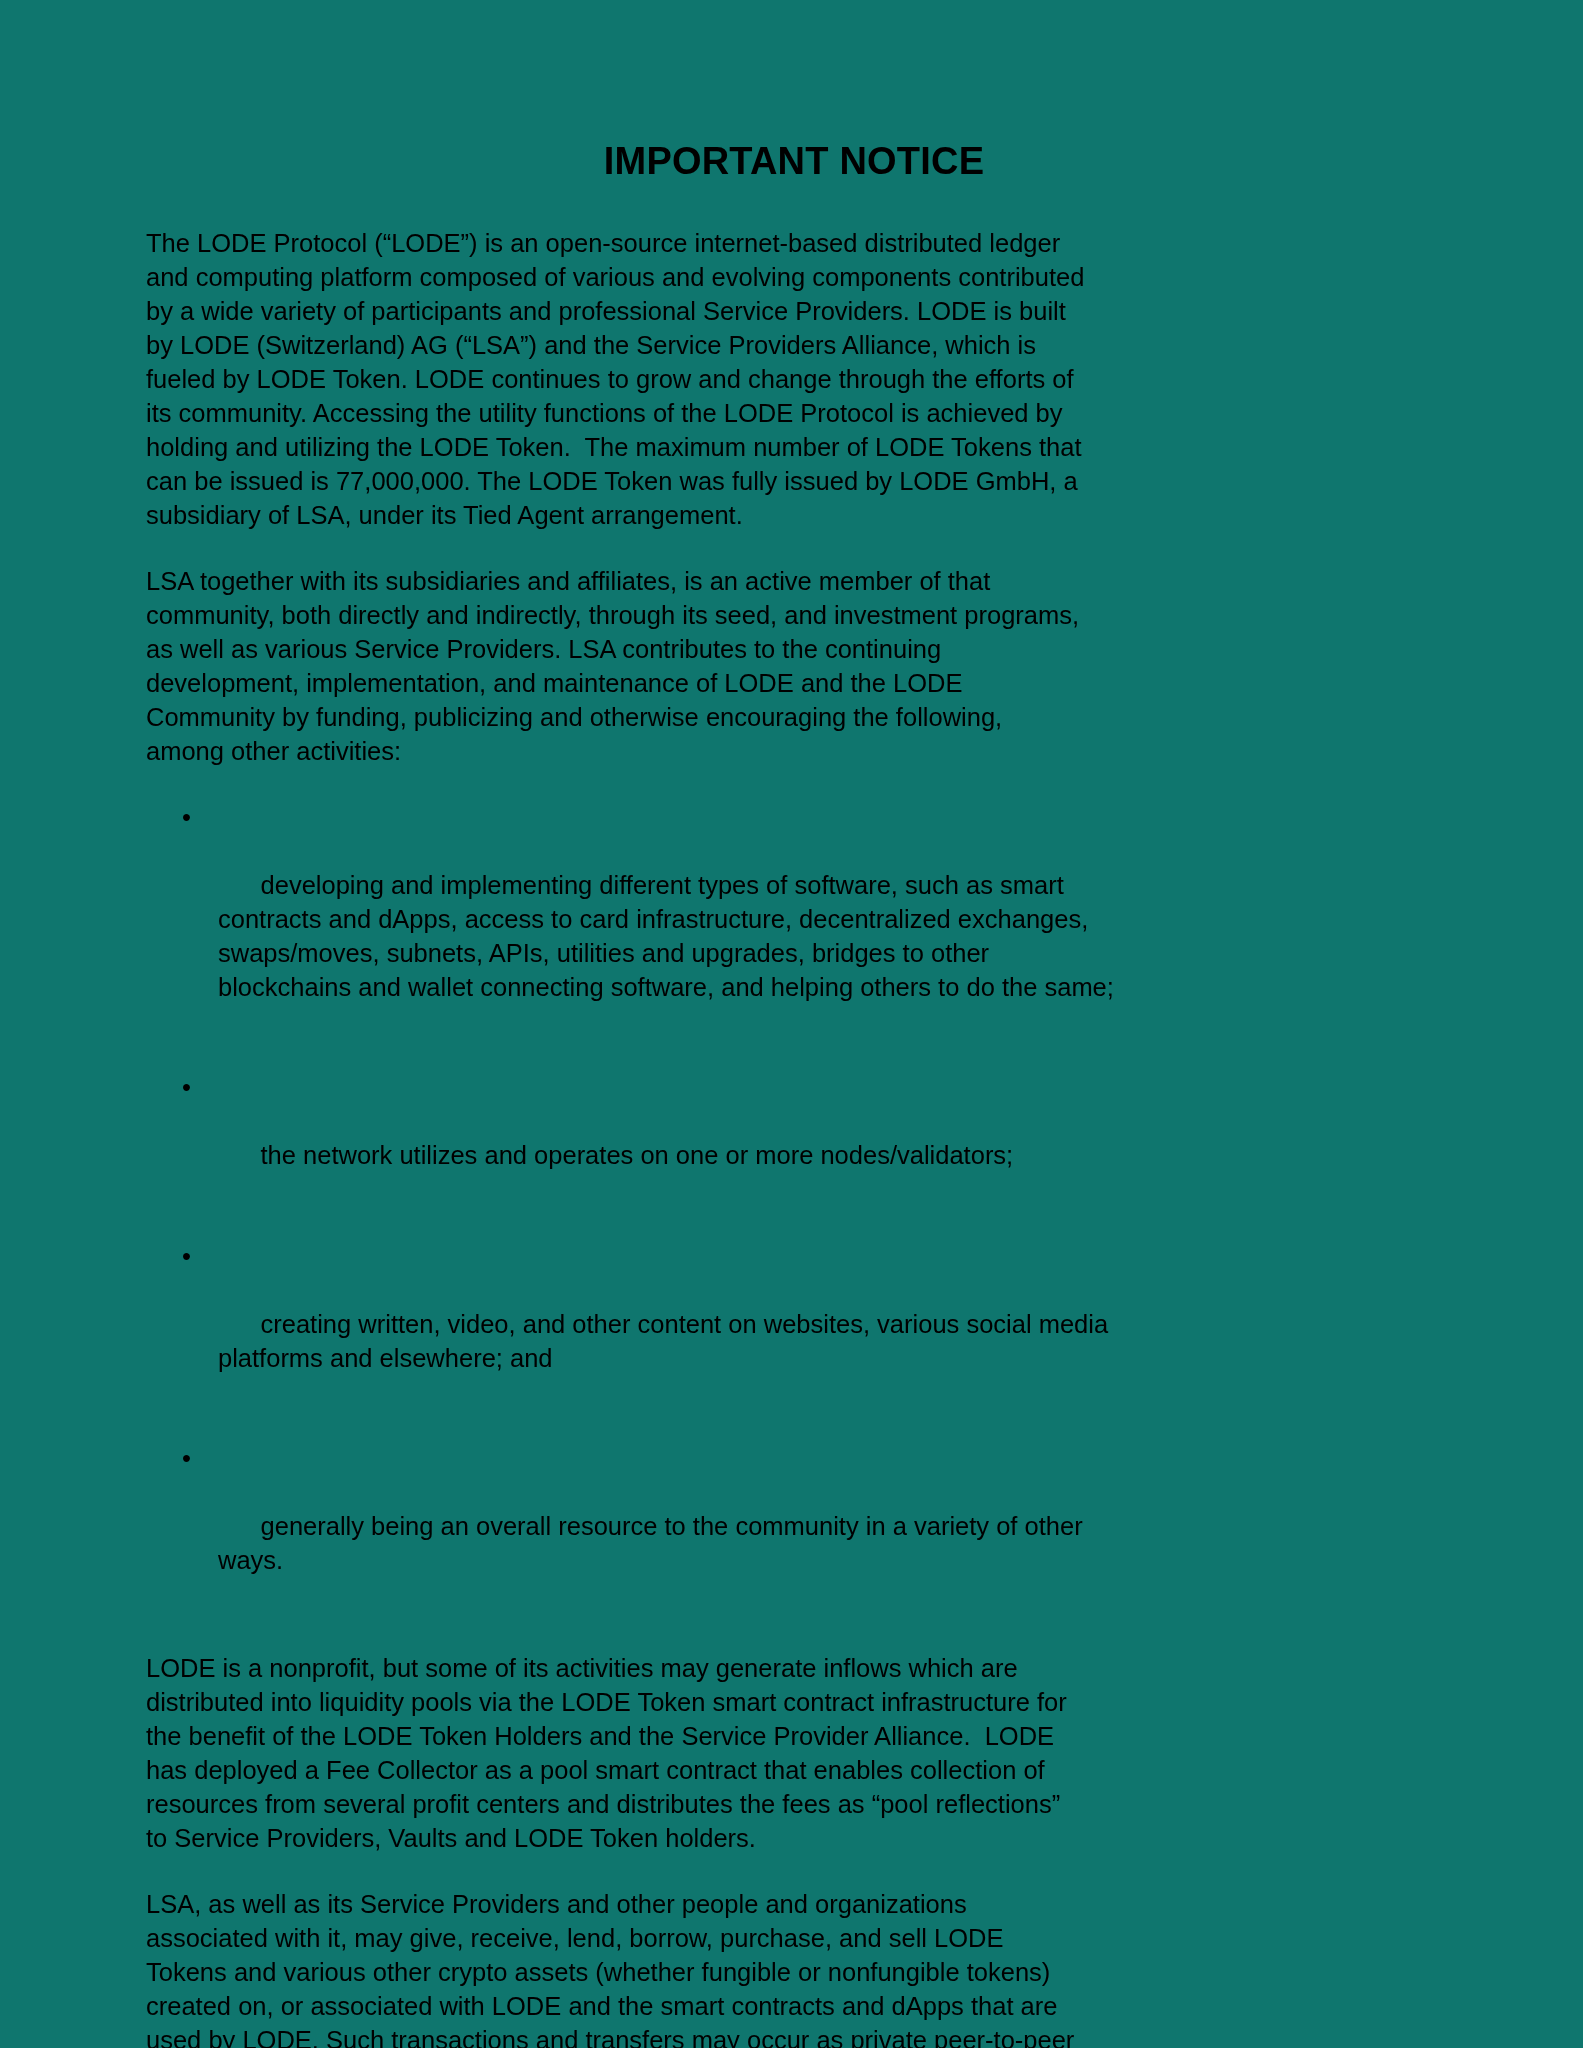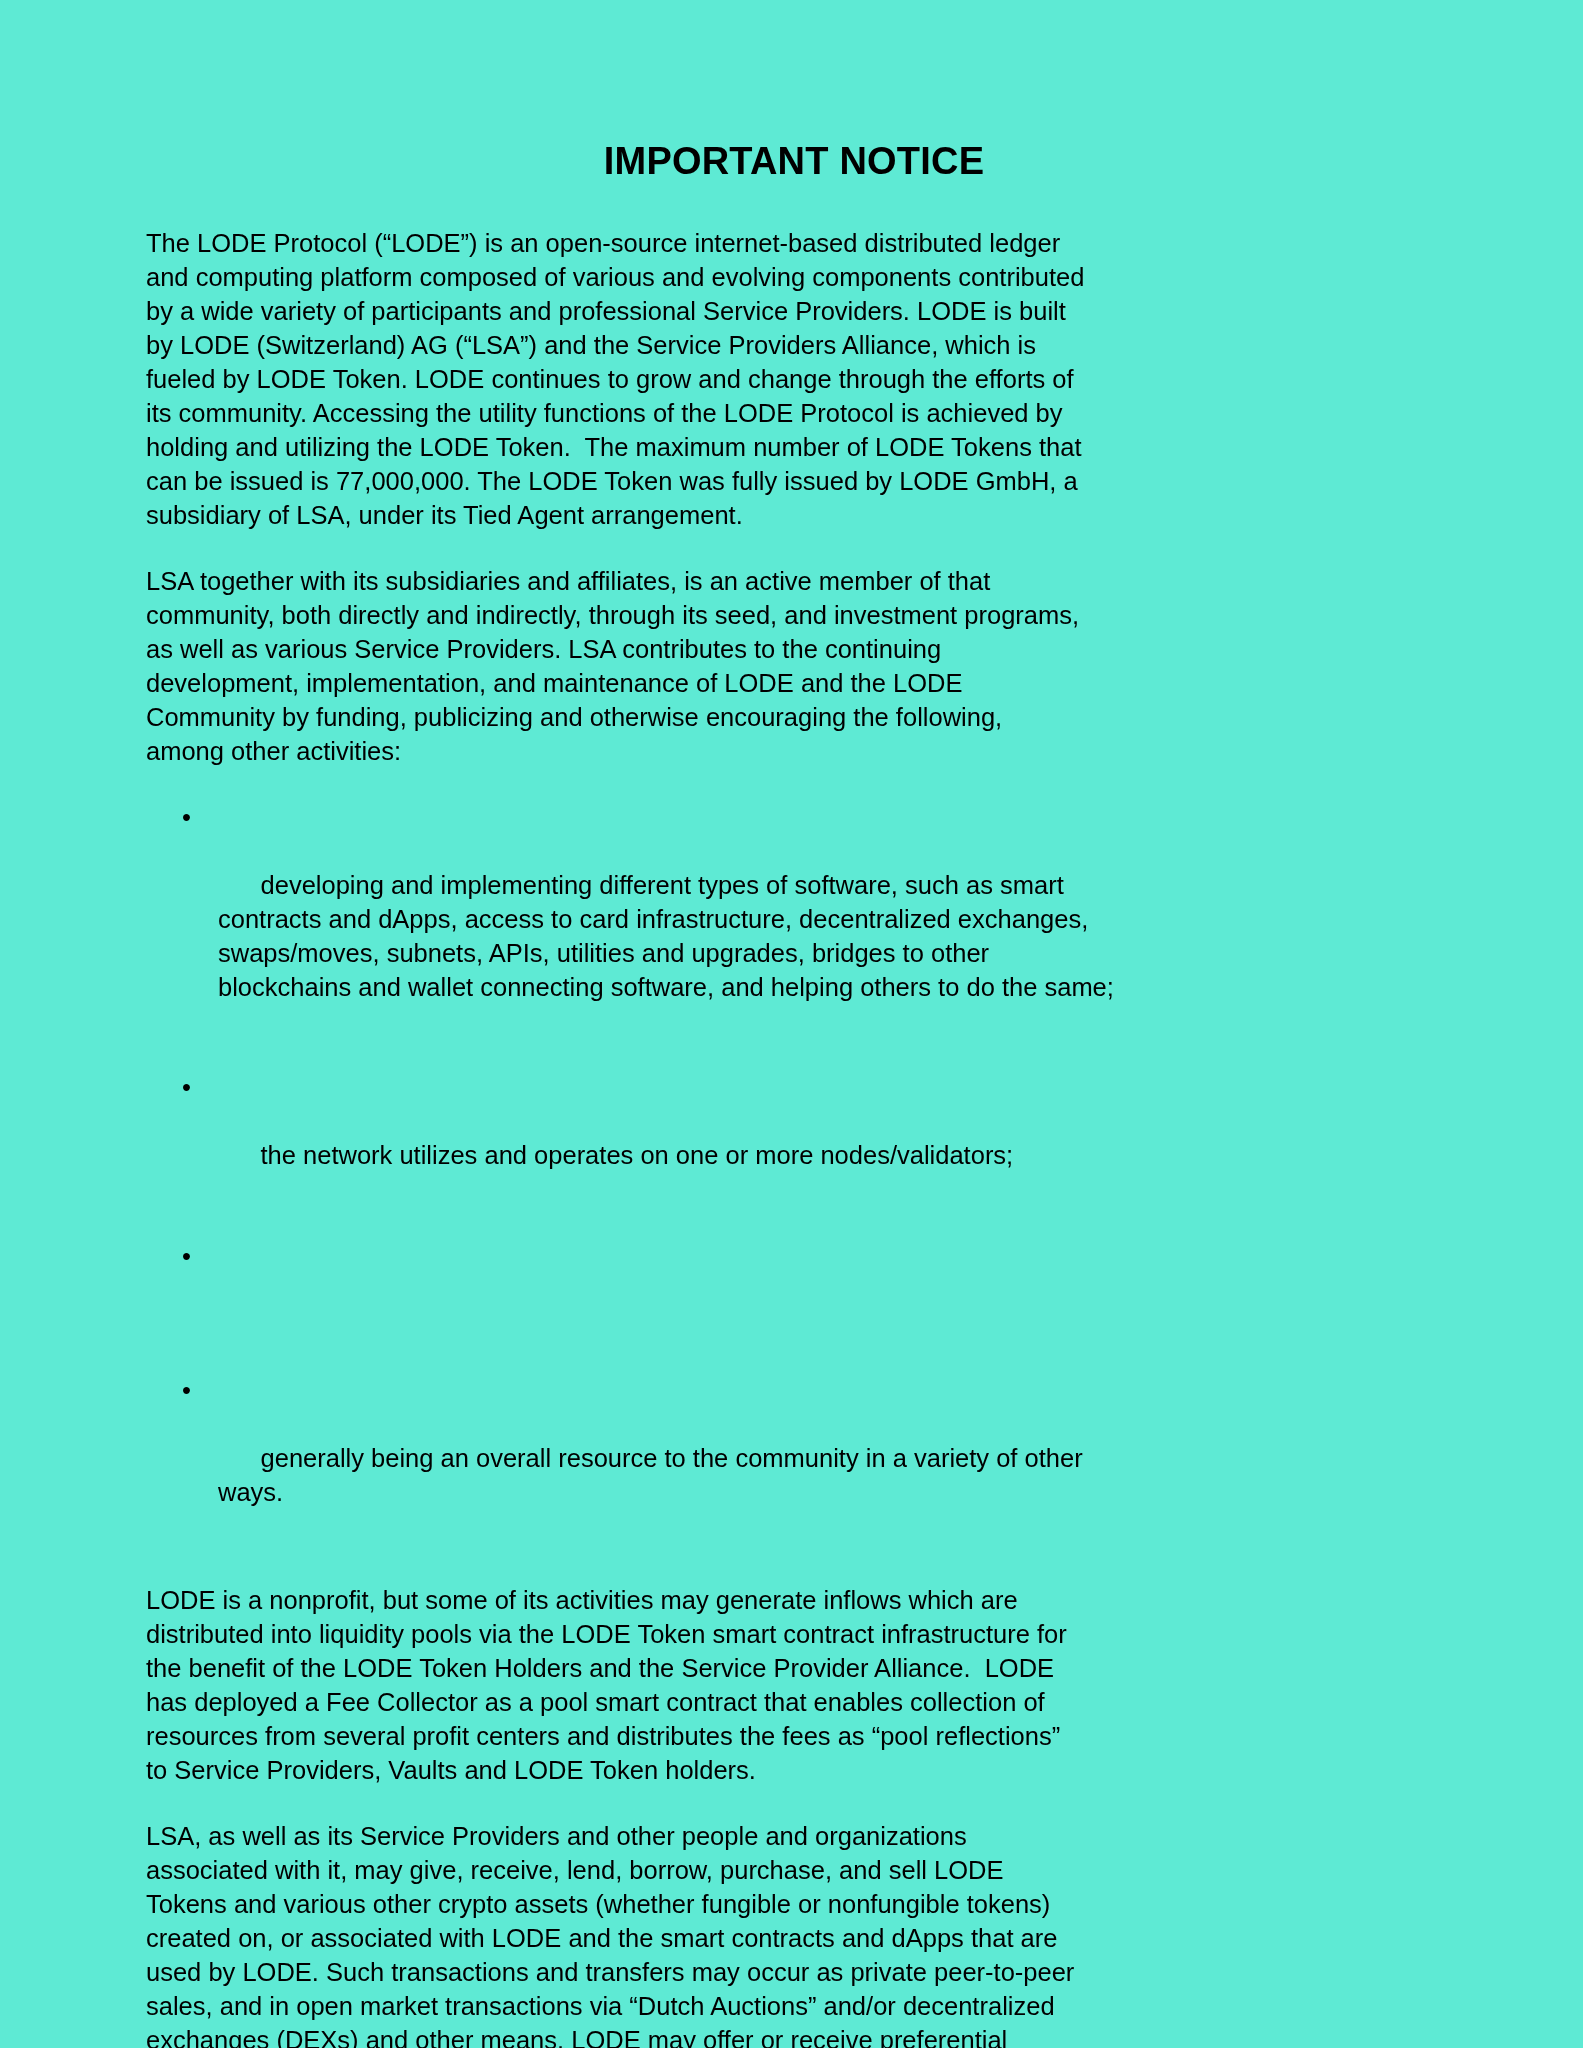--- a/index.html
+++ b/index.html
@@ -8,21 +8,21 @@
     background: #ffffff;
   }
   body {
     font-family: "Liberation Sans", sans-serif;
     color: #000000;
   }
   .page {
     position: relative;
     width: 1583px;
     height: 2048px;
-    background: #5eead4;
+    background: #0f766e;
     box-sizing: border-box;
     padding: 140px 135px 0 140px;
     overflow: hidden;
   }
   .doc-title {
     text-align: center;
     font-size: 38px;
     font-weight: bold;
     letter-spacing: 0.2px;
     margin: 0 0 42px 0;
@@ -82,20 +82,21 @@
     <li class="bullet-item">
       <span class="bullet-marker">•</span>
       <span class="bullet-text">developing and implementing different types of software, such as smart contracts and dApps, access to card infrastructure, decentralized exchanges, swaps/moves, subnets, APIs, utilities and upgrades, bridges to other blockchains and wallet connecting software, and helping others to do the same;</span>
     </li>
     <li class="bullet-item">
       <span class="bullet-marker">•</span>
       <span class="bullet-text">the network utilizes and operates on one or more nodes/validators;</span>
     </li>
     <li class="bullet-item">
       <span class="bullet-marker">•</span>
+      <span class="bullet-text">creating written, video, and other content on websites, various social media platforms and elsewhere; and</span>
     </li>
     <li class="bullet-item">
       <span class="bullet-marker">•</span>
       <span class="bullet-text">generally being an overall resource to the community in a variety of other ways.</span>
     </li>
   </ul>
 
   <div class="spacer-after-bullets"></div>
 
   <p class="para">LODE is a nonprofit, but some of its activities may generate inflows which are distributed into liquidity pools via the LODE Token smart contract infrastructure for the benefit of the LODE Token Holders and the Service Provider Alliance.  LODE has deployed a Fee Collector as a pool smart contract that enables collection of resources from several profit centers and distributes the fees as “pool reflections” to Service Providers, Vaults and LODE Token holders.</p>

